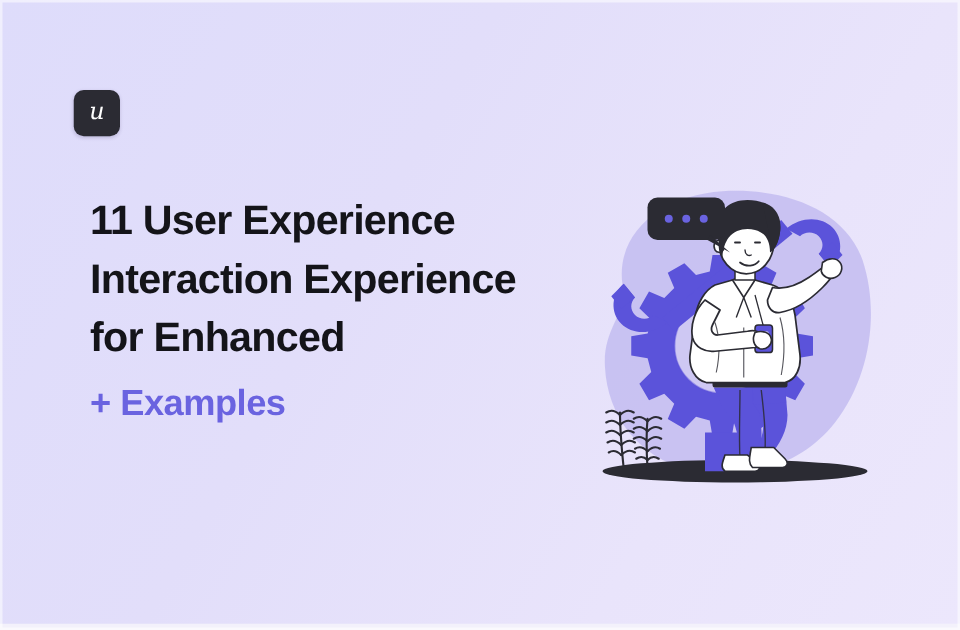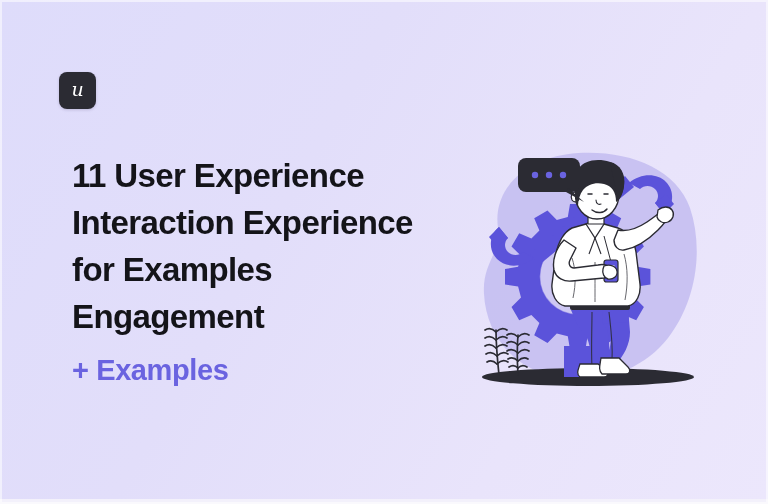--- a/index.html
+++ b/index.html
@@ -259,19 +259,18 @@
     </svg>
   </div>
 
   <div id="logo">
     <span id="logo-glyph">u</span>
   </div>
 
   <div id="headline">
     <span class="hl-line">11 User Experience</span>
     <span class="hl-line">Interaction Experience</span>
-    <span class="hl-line">for Examples</span>
-    <span class="hl-line">Engagement</span>
+    <span class="hl-line">for Enhanced</span>
     <span id="hl-accent">+ Examples</span>
   </div>
 
   <div id="frame-edge"></div>
 </div>
 
 </body></html>

